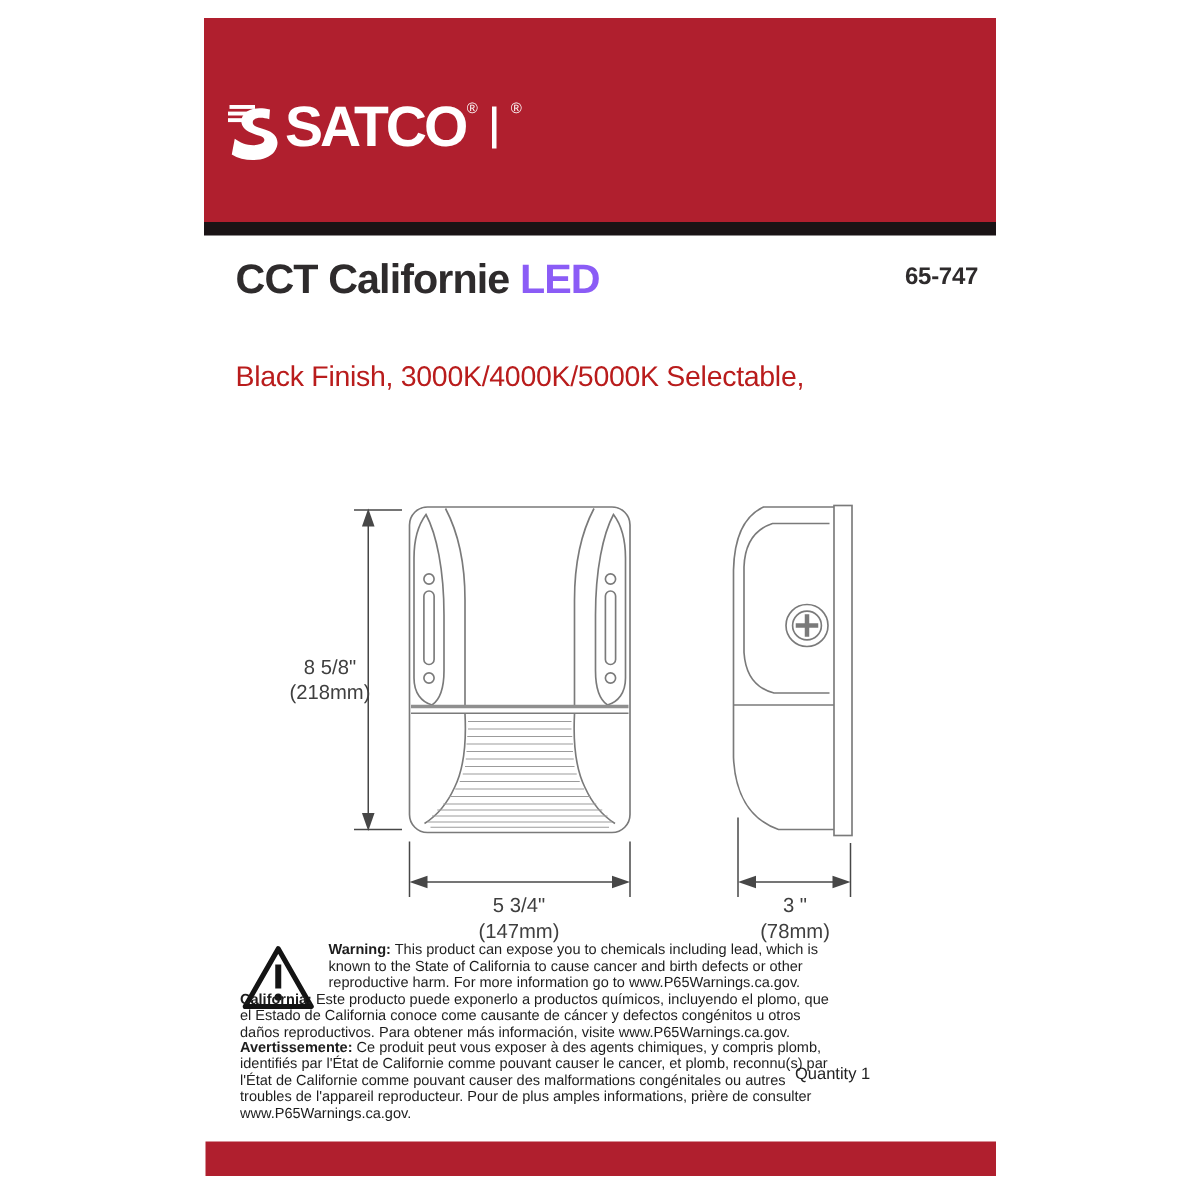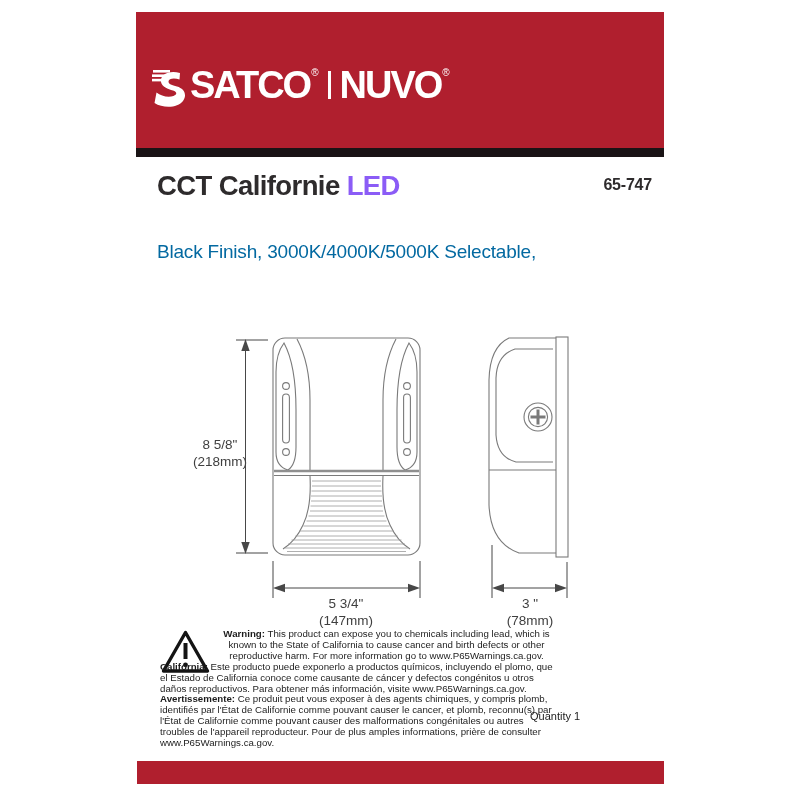--- a/index.html
+++ b/index.html
@@ -12,31 +12,31 @@
   .logo{position:absolute;left:16px;top:54px;display:flex;align-items:flex-start;color:#fff;}
   .logo .word{font-size:38px;font-weight:bold;letter-spacing:-2px;line-height:38px;}
   .logo .reg{font-size:10px;line-height:10px;margin-top:2px;margin-left:1px;}
   .logo .sep{width:3px;height:28px;background:#fff;margin:5px 9px 0 9px;}
   .s-icon{margin:0 2px 0 0;}
 
   
   .title{position:absolute;left:157px;top:169px;width:420px;font-size:27.5px;font-weight:bold;color:#2e2b2c;line-height:33px;letter-spacing:-0.6px;}
   .title .led{color:#8b5cf6;}
   .sku{position:absolute;left:540px;top:176px;width:112px;text-align:right;font-size:16px;font-weight:bold;color:#2e2b2c;letter-spacing:-0.2px;}
-  .specs{position:absolute;left:157px;top:239px;width:440px;font-size:19px;color:#0369a1;line-height:25.5px;letter-spacing:-0.2px;}
+  .specs{position:absolute;left:157px;top:239px;width:440px;font-size:19px;color:#b91c1c;line-height:25.5px;letter-spacing:-0.2px;}
 
   
   .drawing{position:absolute;left:150px;top:325px;}
   .dim-text{font-size:13.5px;fill:#3f3f3f;font-family:"Liberation Sans",sans-serif;}
 
   
   .warning-tri{position:absolute;left:161px;top:630px;}
   .warning{position:absolute;left:160px;top:629px;width:394px;font-size:9.7px;line-height:10.9px;color:#1d1d1d;letter-spacing:0;}
   .warning .seg{display:block;}
-  .warning .en{padding-left:59px;text-align:center;}
+  .warning .en{padding-left:59px;}
   .warning b{font-weight:bold;}
 
   
   .quantity{position:absolute;left:530px;top:710px;width:122px;text-align:left;font-size:11px;color:#222;}
   .footer-bar{position:absolute;left:137px;top:761px;width:527px;height:23px;background:#B01F2E;}
 </style>
 </head>
 <body>
 
 <div class="page">
@@ -47,21 +47,20 @@
         <g fill="#ffffff">
           <rect x="1" y="4" width="17" height="2.6"></rect>
           <rect x="0" y="8.4" width="14" height="2.6"></rect>
           <rect x="0" y="12.8" width="11" height="2.6"></rect>
           <path d="M28 7 C 16 4, 8 9, 9 16 C 10 21, 16 23, 21 24.5 C 25 25.7, 25.5 28.5, 21.5 30 C 16 32, 9 30, 4.5 26.5 L 2.5 37 C 11 42.5, 26 42, 31 35 C 35.5 28.5, 32 22.5, 25 20.5 C 20 19, 16.5 18.4, 16.5 15.5 C 16.5 12.5, 22 11.5, 27.5 13.5 Z"></path>
         </g>
       </svg>
       <span class="word">SATCO</span>
       <span class="reg">®</span>
       <span class="sep"></span>
-      <span class="word">NUVO</span>
       <span class="reg">®</span>
     </div>
   </div>
   <div class="header-accent"></div>
 
   <div class="title">
     <span>CCT Californie </span><span class="led">LED</span><br>
   </div>
   <div class="sku">65-747</div>
   <div class="specs">

